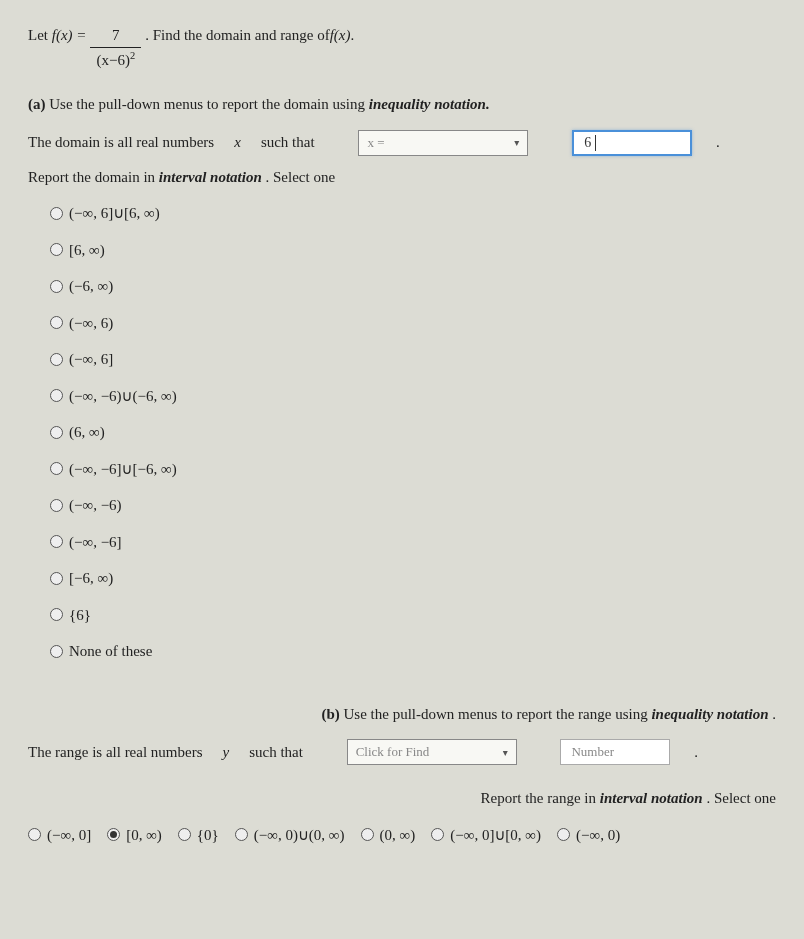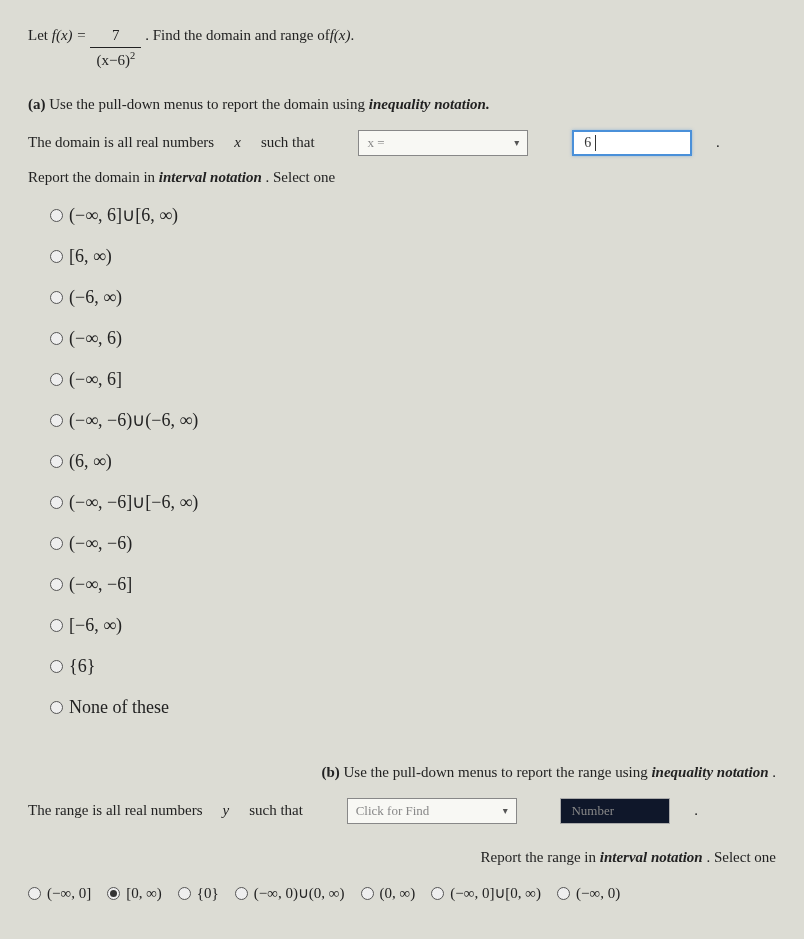--- a/index.html
+++ b/index.html
@@ -62,33 +62,33 @@
       height: 16px;
       background: #333;
       margin-left: 4px;
       animation: blink 1s step-end infinite;
     }
     @keyframes blink { 50% { opacity: 0; } }
     .numbox {
       display: inline-flex;
       align-items: center;
       border: 1px solid #aaa;
-      background: #0f172a;
+      background: #ffffff;
       padding: 2px 10px;
       min-width: 110px;
       height: 26px;
       font-size: 13px;
       color: #888;
     }
     .options { margin-left: 22px; margin-top: 8px; }
     .option-row {
       display: flex;
       align-items: center;
       margin-bottom: 14px;
-      font-size: 18px;
+      font-size: 15px;
     }
     .radio {
       width: 13px;
       height: 13px;
       border: 1px solid #555;
       border-radius: 50%;
       margin-right: 6px;
       display: inline-flex;
       align-items: center;
       justify-content: center;

